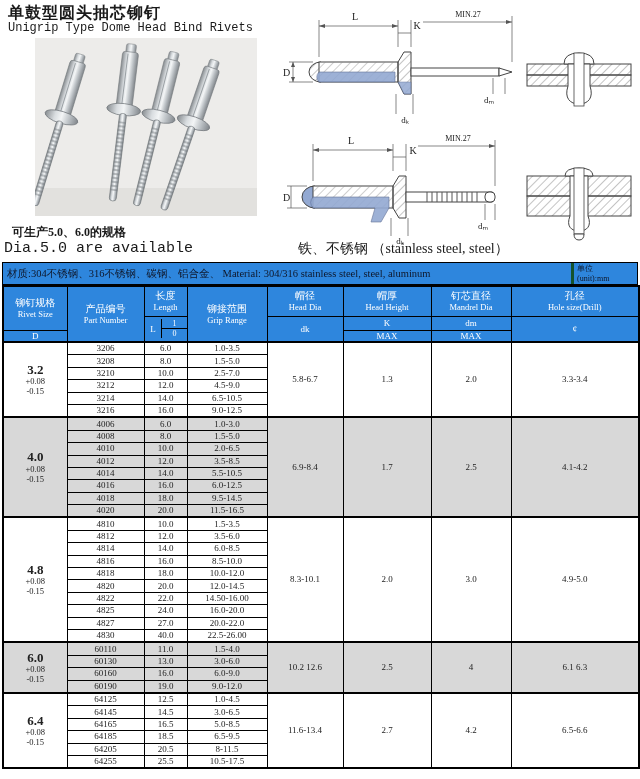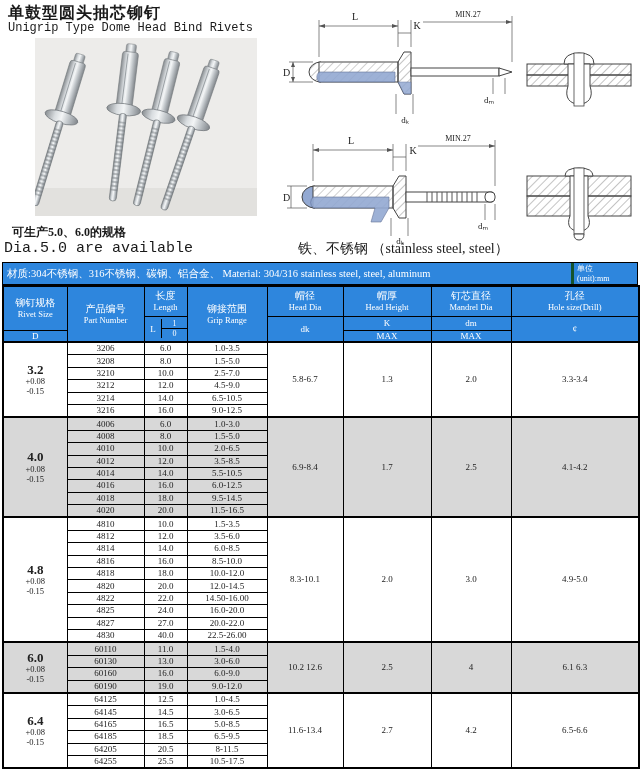--- a/index.html
+++ b/index.html
@@ -7,21 +7,21 @@
         font-family:"Liberation Serif",serif;color:#1a1a1a;}
   .abs{position:absolute;}
   .title-zh{left:8px;top:3px;font-size:16px;font-weight:bold;letter-spacing:1px;}
   .title-en{left:8px;top:21px;font-size:12px;font-family:"Liberation Mono",monospace;}
   .photo{left:35px;top:38px;width:222px;height:178px;}
   .alu-label{left:306px;top:108px;font-size:14px;}
   .steel-label{left:298px;top:240px;font-size:14px;}
   .note-zh{left:4px;top:224px;font-size:12px;font-weight:bold;margin-left:8px;}
   .note-en{left:4px;top:240px;font-size:15px;font-family:"Liberation Mono",monospace;}
   .sheet{left:2px;top:262px;width:636px;}
-  .mat-bar{display:flex;border:1px solid #000;background:#2e86dd;color:#ffffff;height:21px;}
+  .mat-bar{display:flex;border:1px solid #000;background:#2e86dd;color:#0f172a;height:21px;}
   .mat-text{flex:1;font-size:10.5px;line-height:21px;padding-left:4px;white-space:nowrap;overflow:hidden;}
   .unit-box{width:60px;border-left:3px solid #14532d;font-size:8px;line-height:1.3;padding:1px 0 0 3px;}
   table{border-collapse:collapse;table-layout:fixed;width:636px;border:2px solid #000;}
   th,td{border:1px solid #000;padding:0;text-align:center;overflow:hidden;}
   thead th{background:#2e86dd;color:#fff;font-weight:normal;}
   .th-zh{font-size:10px;line-height:1.2;}
   .th-en{font-size:8.5px;line-height:1.2;}
   .r1{height:30px;} .r2{height:14px;} .r3{height:12px;}
   .sub{font-size:9px;}
   .len-split{display:flex;height:100%;align-items:stretch;}

